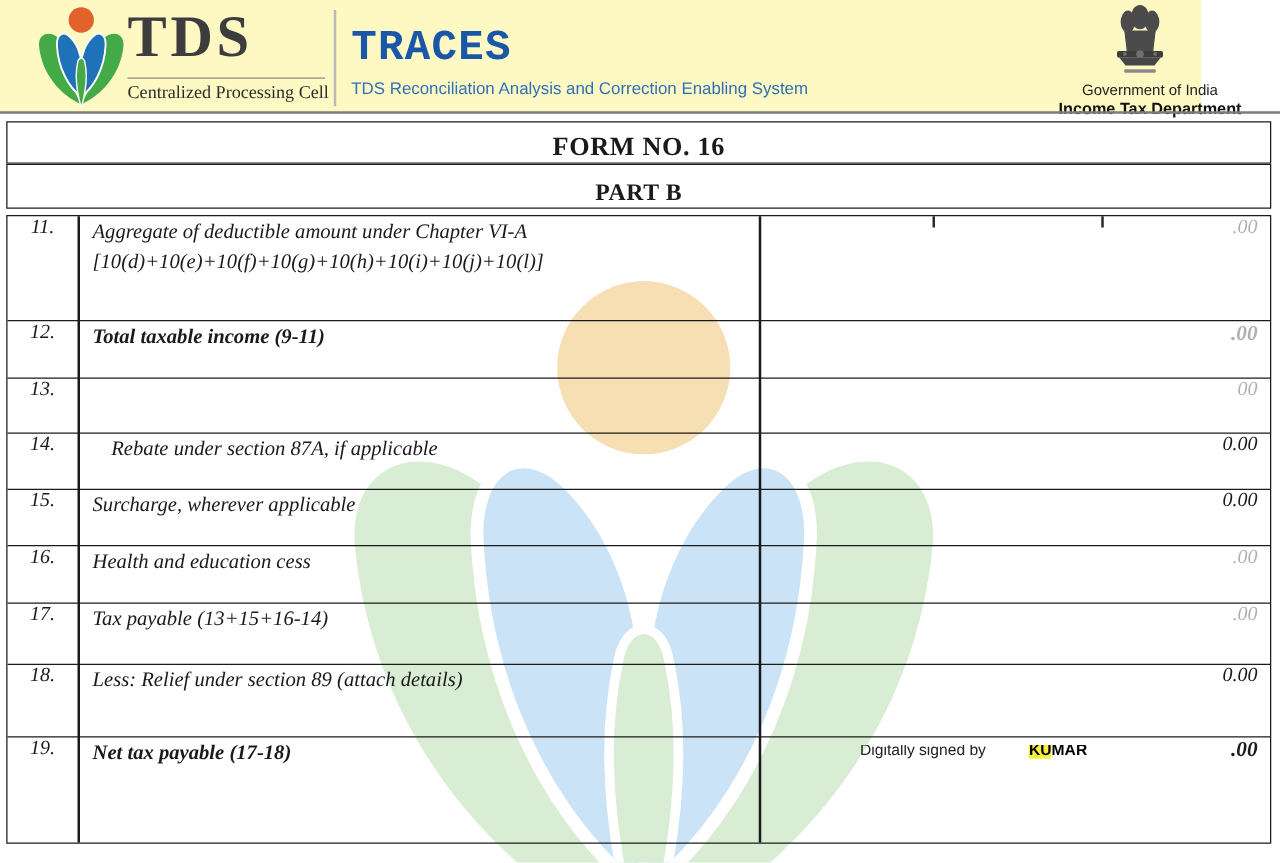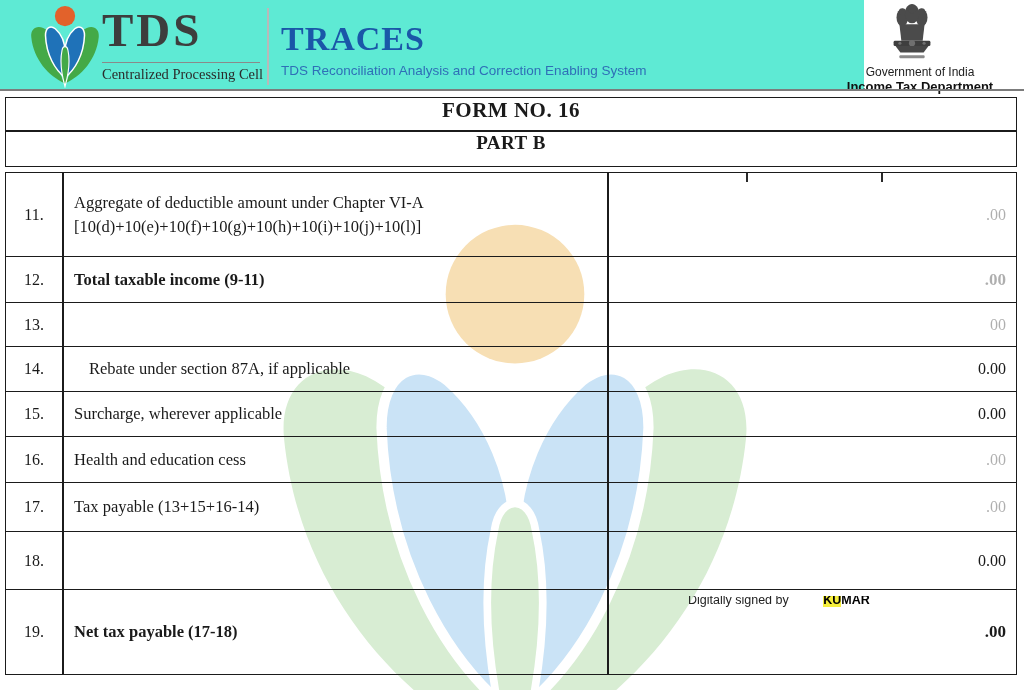--- a/index.html
+++ b/index.html
@@ -1,45 +1,45 @@
 <!DOCTYPE html>
 <html><head>
 <meta charset="utf-8">
 <style>
   html,body{margin:0;padding:0;}
   body{
     width:1024px;height:690px;position:relative;overflow:hidden;
     background:#ffffff;font-family:"Liberation Serif",serif;color:#1a1a1a;
   }
   
-  .header{position:absolute;left:0;top:0;width:864px;height:90px;background:#5eead4;z-index:3;}
+  .header{position:absolute;left:0;top:0;width:961px;height:90px;background:#fef9c3;z-index:3;}
   .tds-logo{position:absolute;left:22px;top:4px;width:86px;height:84px;}
   .tds-wordmark{position:absolute;left:102px;top:2px;width:160px;}
   .tds-title{font-family:"Liberation Serif",serif;font-size:47px;font-weight:600;color:#3d3d3d;letter-spacing:3px;line-height:56px;}
   .tds-underline{position:absolute;left:0;top:60px;width:158px;height:1px;background:#8a8a8a;}
   .tds-sub{position:absolute;left:0;top:64px;width:170px;font-size:14.5px;color:#2b2b2b;white-space:nowrap;font-family:"Liberation Serif",serif;}
   .header-divider{position:absolute;left:267px;top:8px;width:2px;height:77px;background:#b9b9b9;}
-  .traces-title{position:absolute;left:281px;top:20px;font-family:Liberation Serif, serif;font-weight:700;font-size:34px;color:#1a57a8;letter-spacing:1px;text-align:right;}
+  .traces-title{position:absolute;left:281px;top:20px;font-family:Liberation Mono, monospace;font-weight:700;font-size:34px;color:#1a57a8;letter-spacing:1px;text-align:right;}
   .traces-sub{position:absolute;left:281px;top:63px;font-family:"Liberation Sans",sans-serif;font-size:13.5px;color:#2f6fb7;white-space:nowrap;text-align:right;}
   .emblem{position:absolute;left:882px;top:3px;width:60px;height:62px;}
   .govt{position:absolute;left:832px;top:65px;width:176px;text-align:center;font-family:"Liberation Sans",sans-serif;}
   .govt-line1{font-size:12px;color:#222;}
   .govt-line2{font-size:13px;font-weight:700;color:#111;margin-top:0px;}
   .header-rule{position:absolute;left:0;top:89px;width:1024px;height:2px;background:#7c7c7c;}
   
   .watermark{position:absolute;left:255px;top:212px;width:520px;height:575px;z-index:0;pointer-events:none;}
   
   .box{position:absolute;left:5px;width:1012px;border:1.5px solid #1b1b1b;box-sizing:border-box;background:transparent;z-index:2;}
-  .form-title-box{top:97px;height:34px;display:flex;align-items:flex-start;justify-content:center;background:#fff;}
+  .form-title-box{top:97px;height:34px;display:flex;align-items:flex-end;justify-content:center;background:#fff;}
   .form-title{font-size:21px;font-weight:700;letter-spacing:.5px;}
-  .part-box{top:131px;height:36px;display:flex;align-items:flex-start;justify-content:center;background:#fff;}
+  .part-box{top:131px;height:36px;display:flex;align-items:flex-end;justify-content:center;background:#fff;}
   .part-title{font-size:19px;font-weight:700;letter-spacing:.5px;}
   
   .items-box{top:172px;height:503px;display:flex;flex-direction:column;}
-  .row{position:relative;display:flex;align-items:center;border-bottom:1.5px solid #1b1b1b;box-sizing:border-box;}
+  .row{position:relative;display:flex;align-items:flex-start;border-bottom:1.5px solid #1b1b1b;box-sizing:border-box;font-style:italic;}
   .row.last{border-bottom:none;flex:1;}
   .cell-no{width:56px;flex:0 0 56px;text-align:center;font-size:16px;}
   .cell-desc{flex:0 0 528px;padding-left:12px;font-size:16.5px;line-height:1.45;white-space:pre-line;}
   .cell-val{flex:1;text-align:right;padding-right:10px;font-size:16px;}
   .row.bold .cell-desc{font-weight:700;}
   .row.bold .cell-val{font-weight:700;font-size:17px;}
   .val-faded{opacity:.35;filter:blur(.4px);}
   .col-divider{position:absolute;top:0;bottom:0;width:1.5px;background:#1b1b1b;z-index:2;}
   .col-divider.no-col{left:56px;}
   .col-divider.val-col{left:601px;}
@@ -151,20 +151,21 @@
     <div class="cell-desc">Health and education cess</div>
     <div class="cell-val val-faded">.00</div>
   </div>
     <div class="row" style="height: 49px; flex: 0 0 49px;">
     <div class="cell-no">17.</div>
     <div class="cell-desc">Tax payable (13+15+16-14)</div>
     <div class="cell-val val-faded">.00</div>
   </div>
     <div class="row" style="height: 58px; flex: 0 0 58px;">
     <div class="cell-no">18.</div>
+    <div class="cell-desc">Less: Relief under section 89 (attach details)</div>
     <div class="cell-val">0.00</div>
   </div>
     <div class="row last bold" style="height: 66px; flex: 1 1 0%;">
     <div class="cell-no">19.</div>
     <div class="cell-desc">Net tax payable (17-18)</div>
     <div class="cell-val">.00</div>
   </div>
   </div>
 
 <div class="signature">

